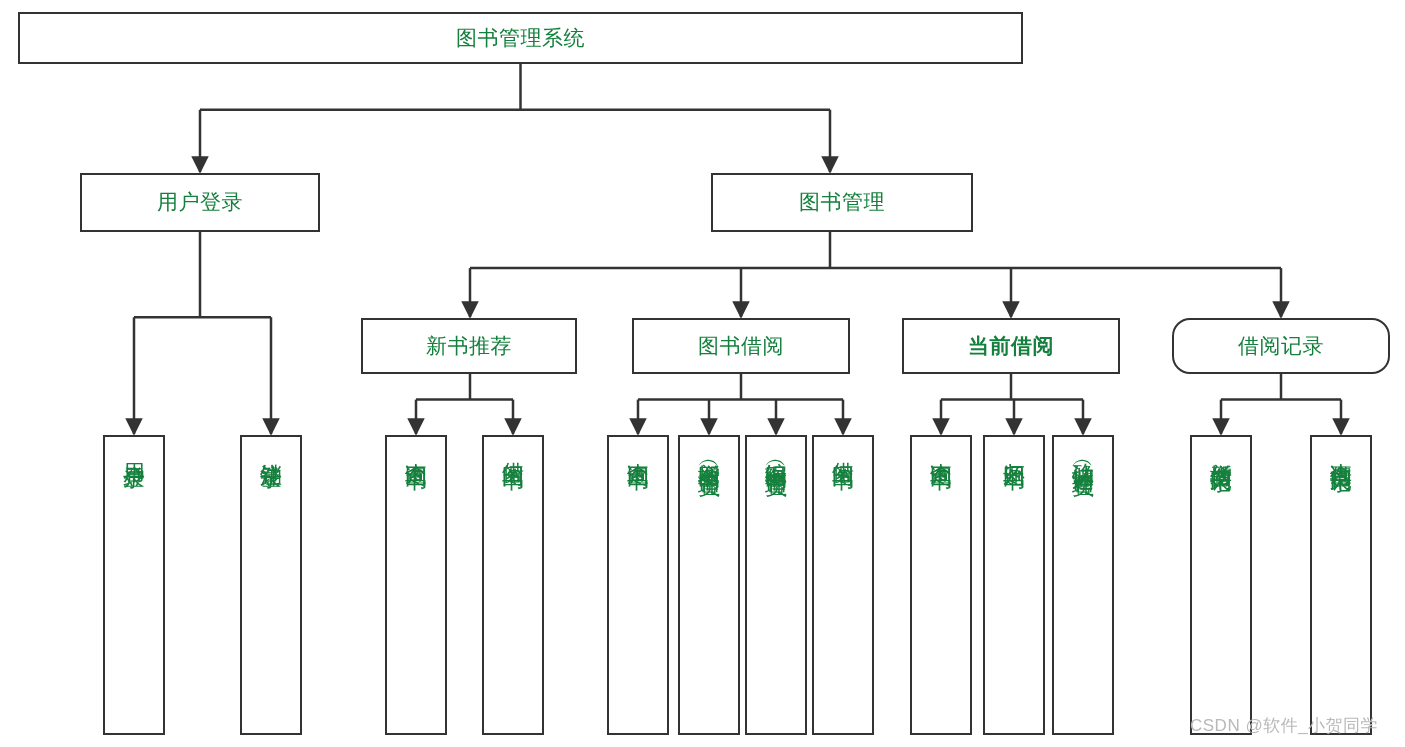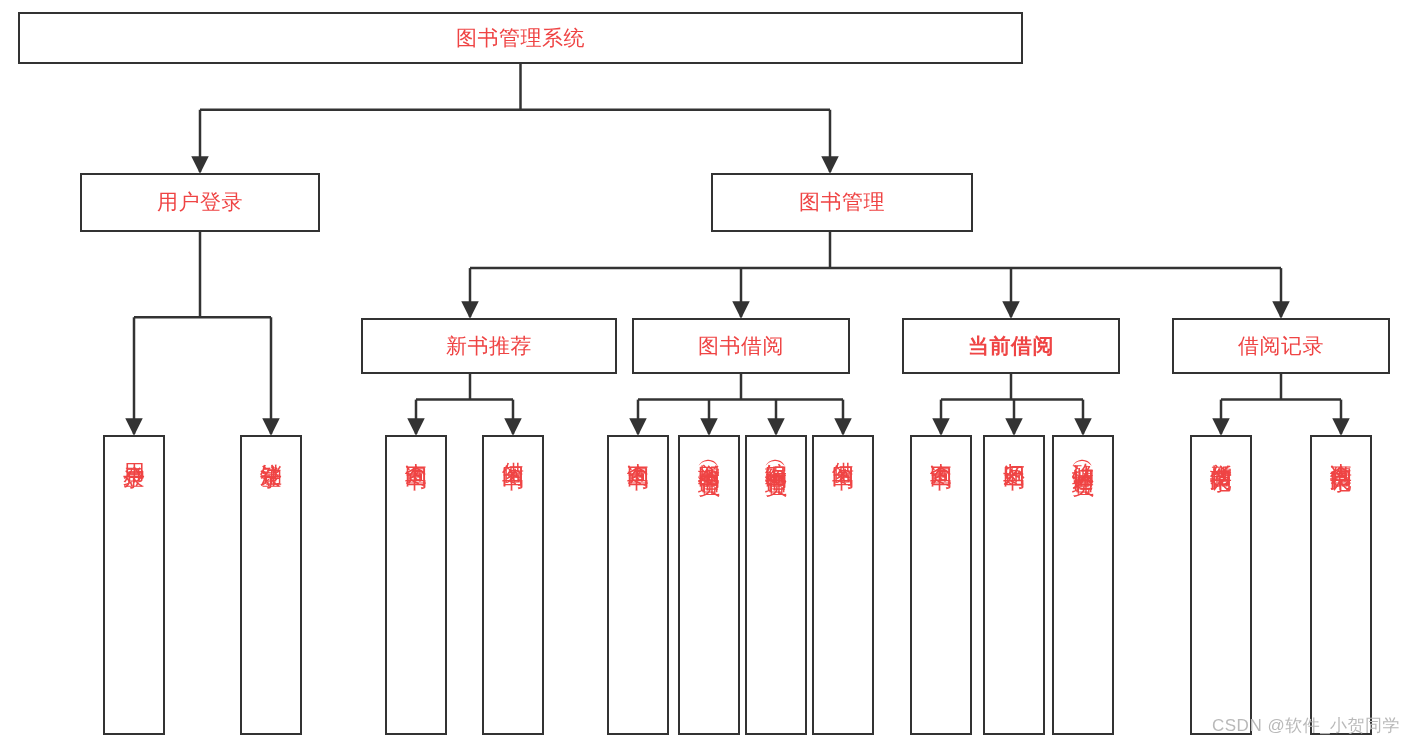--- a/index.html
+++ b/index.html
@@ -28,21 +28,21 @@
   .node {
     position: absolute;
     box-sizing: border-box;
     background: #ffffff;
     border: 2.5px solid #333333;
     display: flex;
     align-items: center;
     justify-content: center;
   }
   .node .label {
-    color: #ef4444;
+    color: #15803d;
     line-height: 1.28;
     white-space: pre;
     text-align: center;
   }
   .node.horiz .label {
     font-size: 21px;
     letter-spacing: 0.5px;
   }
   .node.vert {
     align-items: flex-start;
@@ -54,21 +54,20 @@
     font-size: 22px;
     letter-spacing: 2px;
     line-height: 1;
   }
   #watermark {
     position: absolute;
     color: #b9b9b9;
     font-size: 17px;
     white-space: pre;
     letter-spacing: 0.5px;
-    padding-left: 22px;
   }
 </style>
 </head>
 <body>
 
 <div id="canvas">
 
   <svg class="edges" viewBox="0 0 1405 747" xmlns="http://www.w3.org/2000/svg">
     <defs>
       <marker id="arrow" viewBox="0 0 10 10" refX="9" refY="5" markerWidth="7" markerHeight="7" orient="auto-start-reverse">
@@ -117,33 +116,33 @@
   </div>
 
   <div class="node horiz" style="left: 80px; top: 173px; width: 240px; height: 59px;">
     <span class="label">用户登录</span>
   </div>
 
   <div class="node horiz" style="left: 711px; top: 173px; width: 262px; height: 59px;">
     <span class="label">图书管理</span>
   </div>
 
-  <div class="node horiz" style="left: 361px; top: 318px; width: 256px; height: 56px;">
+  <div class="node horiz" style="left: 361px; top: 318px; width: 216px; height: 56px;">
     <span class="label">新书推荐</span>
   </div>
 
   <div class="node horiz" style="left: 632px; top: 318px; width: 218px; height: 56px;">
     <span class="label">图书借阅</span>
   </div>
 
   <div class="node horiz" style="left: 902px; top: 318px; width: 218px; height: 56px; font-weight: bold;">
     <span class="label">当前借阅</span>
   </div>
 
-  <div class="node horiz" style="left: 1172px; top: 318px; width: 218px; height: 56px;">
+  <div class="node horiz" style="left: 1172px; top: 318px; width: 218px; height: 56px; border-radius: 18px;">
     <span class="label">借阅记录</span>
   </div>
 
   <div class="node vert" style="left: 103px; top: 435px; width: 62px; height: 300px;">
     <span class="label">用户登录</span>
   </div>
 
   <div class="node vert" style="left: 240px; top: 435px; width: 62px; height: 300px;">
     <span class="label">注销登录</span>
   </div>

